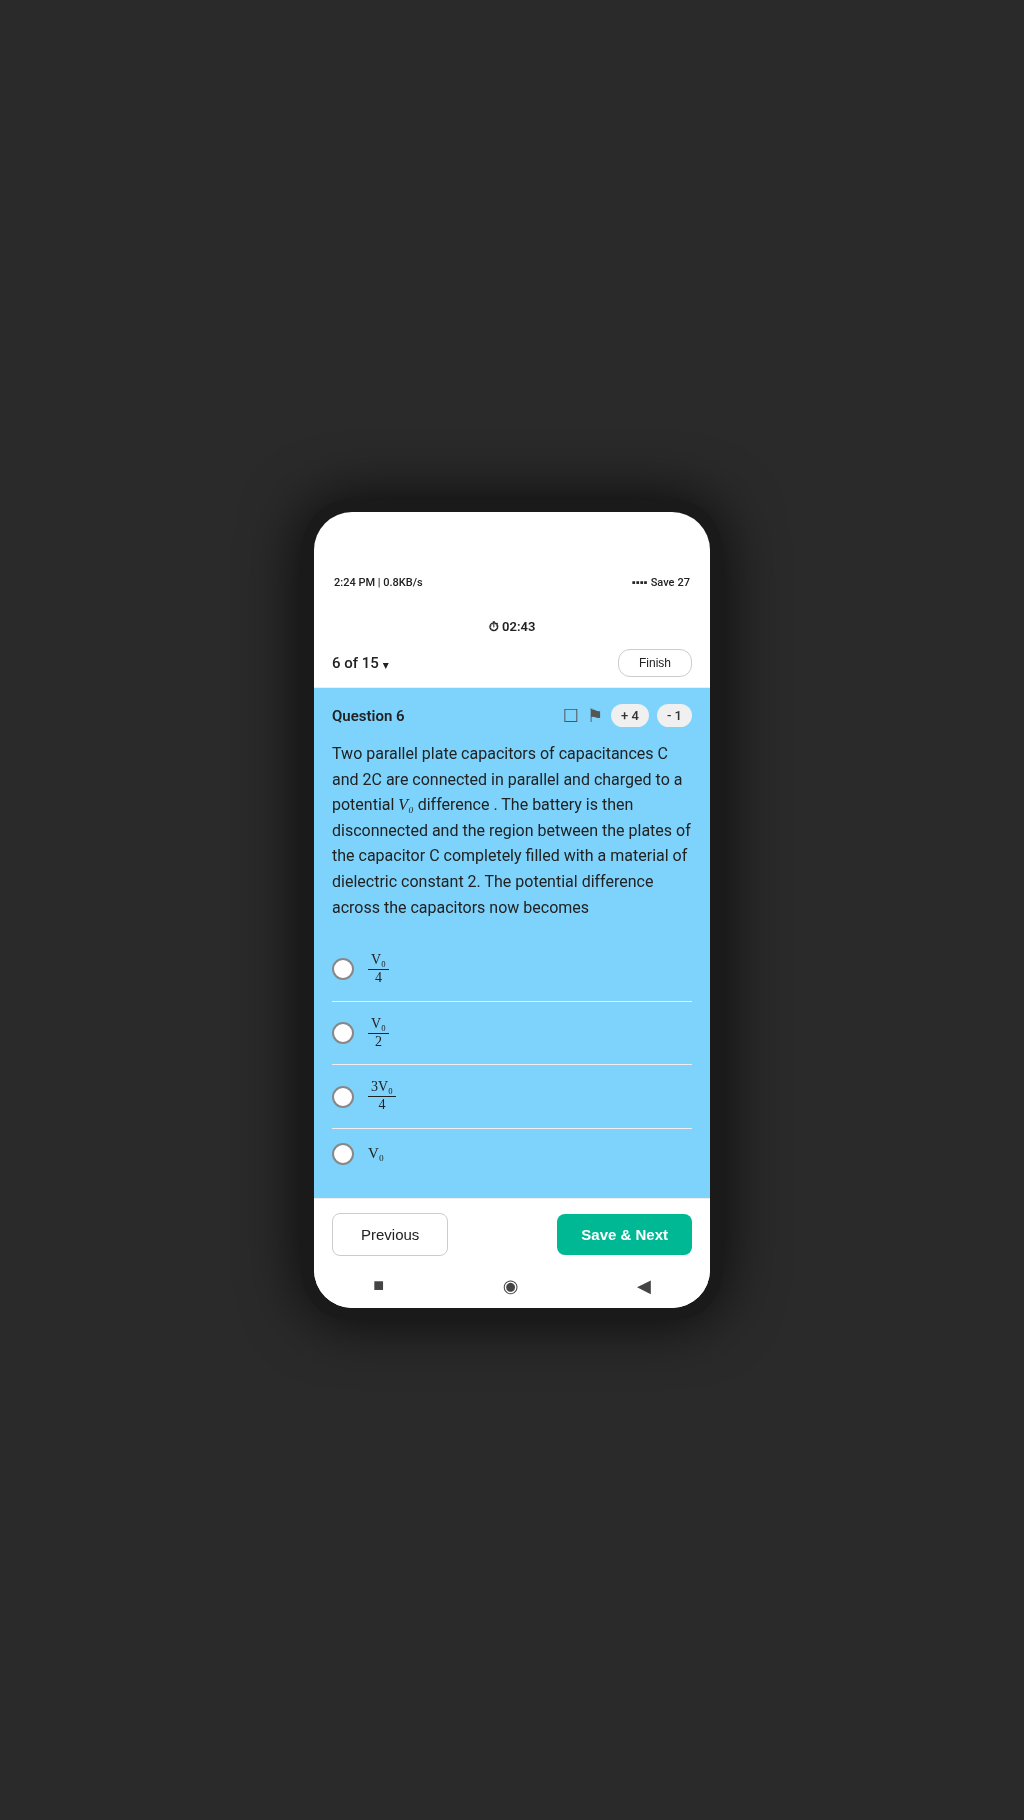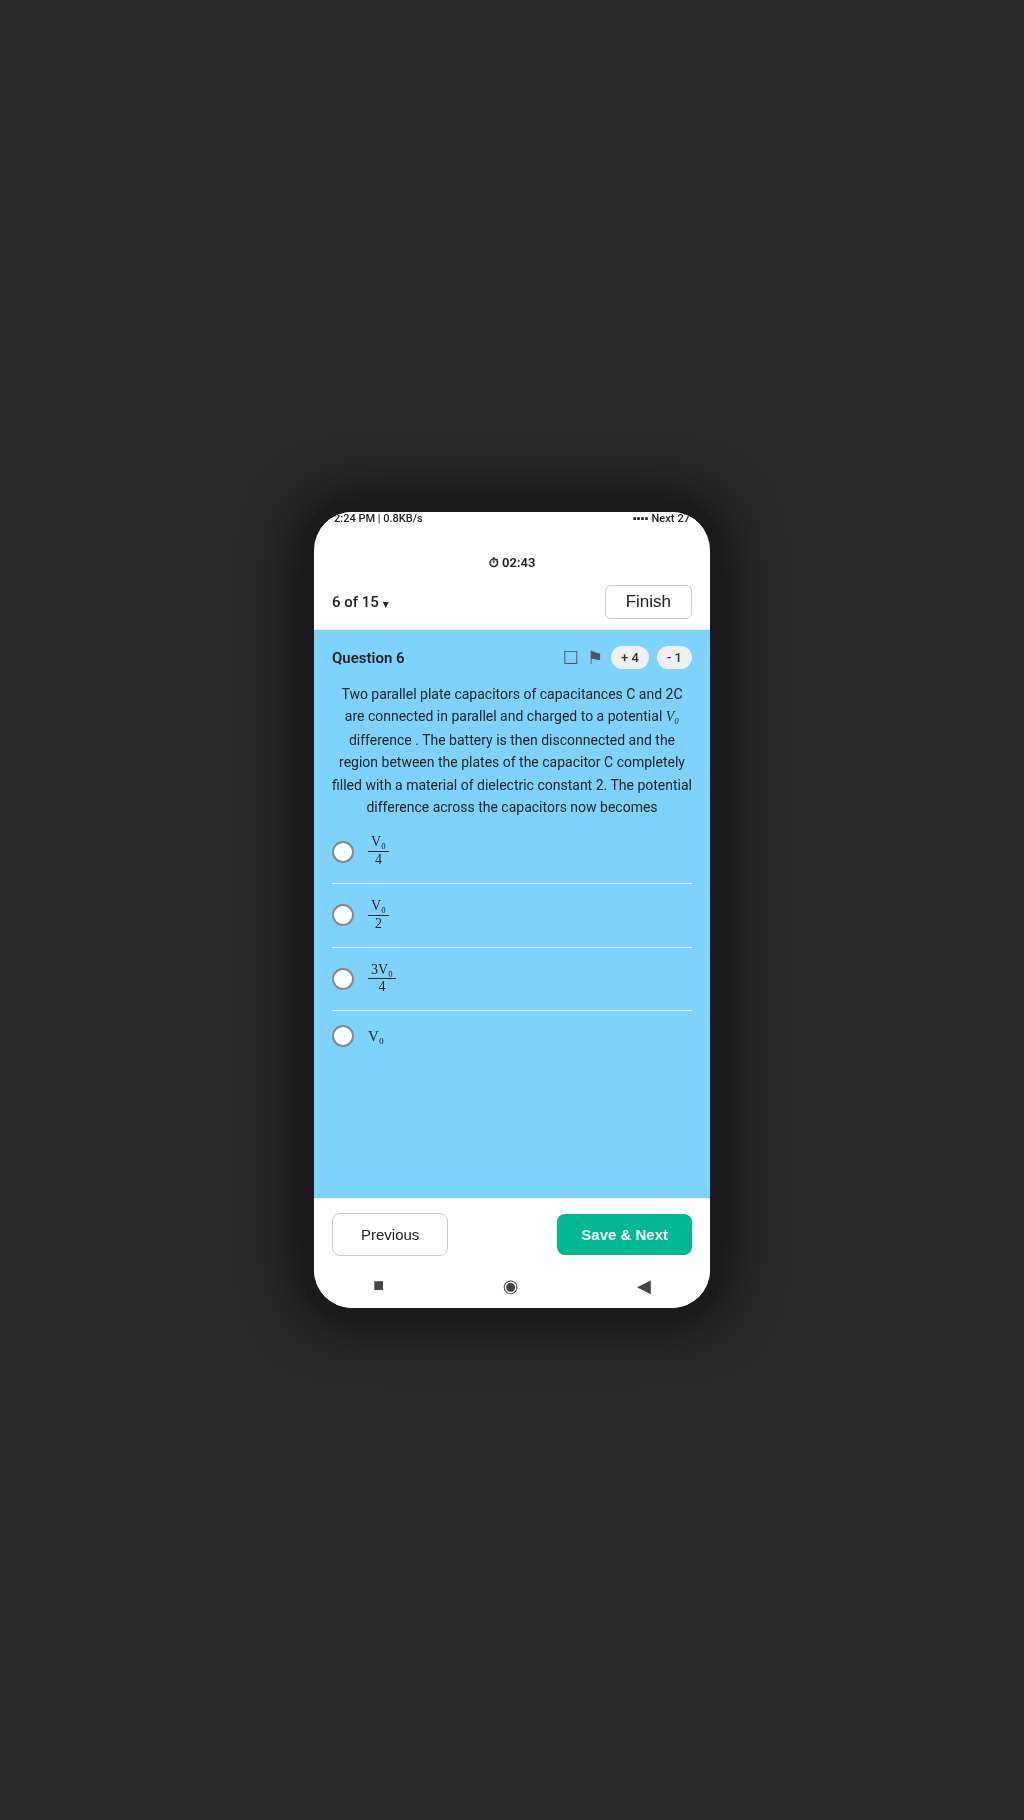--- a/index.html
+++ b/index.html
@@ -24,27 +24,28 @@
       width: 100%;
       height: 100%;
       background: #fff;
       border-radius: 38px;
       overflow: hidden;
       display: flex;
       flex-direction: column;
     }
     .status-bar {
       background: #fff;
-      padding: 0 20px 4px 20px;
+      padding: 24px 20px 4px 20px;
       display: flex;
       justify-content: space-between;
       align-items: center;
       font-size: 11px;
       font-weight: 500;
       flex-shrink: 0;
+      margin-top: 40px;
     }
     .status-left { color: #222; }
     .status-center { color: #222; font-size: 11px; }
     .status-right { display: flex; align-items: center; gap: 3px; color: #222; font-size: 11px; }
     .timer-bar {
       background: #fff;
       text-align: center;
       padding: 2px 0 4px 0;
       font-size: 13px;
       font-weight: 600;
@@ -65,22 +66,22 @@
       font-weight: 500;
       color: #222;
       display: flex;
       align-items: flex-end;
       gap: 4px;
     }
     .finish-btn {
       border: 1.5px solid #ccc;
       background: #fff;
       padding: 6px 20px;
-      border-radius: 6px;
-      font-size: 17px;
+      border-radius: 12px;
+      font-size: 12px;
       color: #222;
       cursor: pointer;
     }
     .quiz-content {
       flex: 1;
       overflow-y: auto;
       background: #7dd3fc;
       padding: 16px 18px 0 18px;
     }
     .question-header {
@@ -106,25 +107,24 @@
     }
     .score-badge {
       background: #f0f0f0;
       border-radius: 20px;
       padding: 4px 10px;
       font-size: 13px;
       color: #333;
       font-weight: 500;
     }
     .question-text {
-      font-size: 14px;
+      font-size: 16px;
       line-height: 1.6;
       color: #222;
-      margin-bottom: 2px;
-      text-align: center;
+      margin-bottom: 18px;
     }
     .question-text .math-inline {
       font-style: italic;
       font-family: Georgia, serif;
     }
     .options-list {
       list-style: none;
     }
     .option-item {
       display: flex;
@@ -213,21 +213,21 @@
 <body>
 
 <div class="phone-outer">
   <div class="phone-inner">
 
     <div class="status-bar">
       <span class="status-left">2:24 PM | 0.8KB/s</span>
       <span class="status-center"></span>
       <span class="status-right">
         <span>▪▪▪▪</span>
-        <span>Next</span>
+        <span>Save</span>
         <span>27</span>
       </span>
     </div>
 
     <div class="timer-bar">
       <span>⏱ 02:43</span>
     </div>
 
     <div class="quiz-header">
       <div class="quiz-progress">

